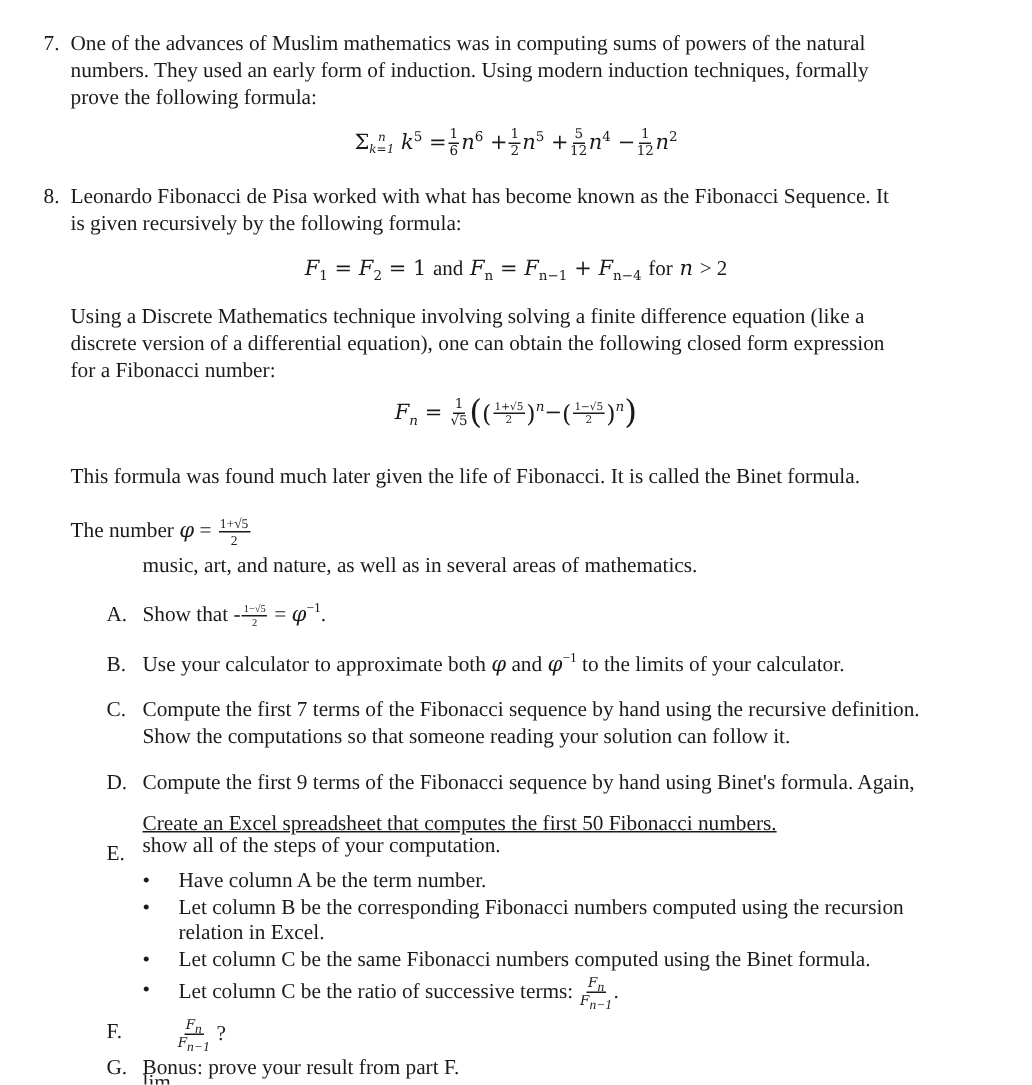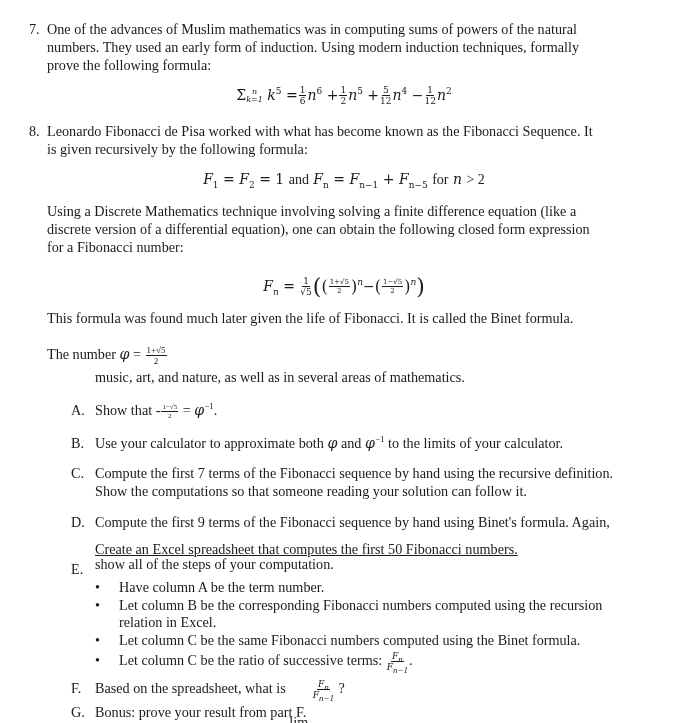--- a/index.html
+++ b/index.html
@@ -72,31 +72,31 @@
     <i class="v">F</i><sub>1</sub>
     <span>=</span>
     <i class="v">F</i><sub>2</sub>
     <span>=</span>
     <span>1</span>
     <span style="font-family:'Liberation Serif',serif;">and</span>
     <i class="v">F</i><sub>n</sub>
     <span>=</span>
     <i class="v">F</i><sub>n−1</sub>
     <span>+</span>
-    <i class="v">F</i><sub>n−5</sub>
+    <i class="v">F</i><sub>n−4</sub>
     <span style="font-family:'Liberation Serif',serif;">for</span>
     <i class="v">n</i>
     <span style="font-family:'Liberation Serif',serif;">&gt; 2</span>
   </div>
 
   <div class="para line" style="top:202px;">Using a Discrete Mathematics technique involving solving a finite difference equation (like a</div>
   <div class="para line" style="top:220px;">discrete version of a differential equation), one can obtain the following closed form expression</div>
   <div class="para line" style="top:238px;">for a Fibonacci number:</div>
 
-  <div class="center math" style="top:277px; font-size:14px;text-align:center;">
+  <div class="center math" style="top:266px; font-size:14px;text-align:center;">
     <i class="v">F</i><sub><i>n</i></sub>
     <span>=</span>
     <span class="frac">
         <span class="n">1</span>
         <span class="d">√5</span>
       </span><span class="paren">(</span><span class="paren-sm">(</span><span class="frac tiny">
         <span class="n">1+√5</span>
         <span class="d">2</span>
       </span><span class="paren-sm">)</span><sup><i>n</i></sup><span>−</span><span class="paren-sm">(</span><span class="frac tiny">
         <span class="n">1−√5</span>
@@ -154,21 +154,21 @@
   <span class="bullet" style="top:651px;">•</span>
   <div class="bullet-text line" style="top:651px;">
     <span>Let column C be the ratio of successive terms: </span><span class="frac">
         <span class="n"><i class="v">F</i><sub><i>n</i></sub></span>
         <span class="d"><i class="v">F</i><sub><i>n−1</i></sub></span>
       </span><span>.</span>
   </div>
 
   <span class="item-letter" style="top:679px;">F.</span>
   <div class="item-text line" style="top:679px;">
-    <span>Based on the spreadsheet, what is </span><span class="lim">
+    <span class="lim">
         <span>lim</span>
         <span class="sub">n→∞</span>
       </span>
     <span class="frac">
         <span class="n"><i class="v">F</i><sub><i>n</i></sub></span>
         <span class="d"><i class="v">F</i><sub><i>n−1</i></sub></span>
       </span><span> ?</span>
   </div>
 
   <span class="item-letter" style="top:703px;">G.</span>

